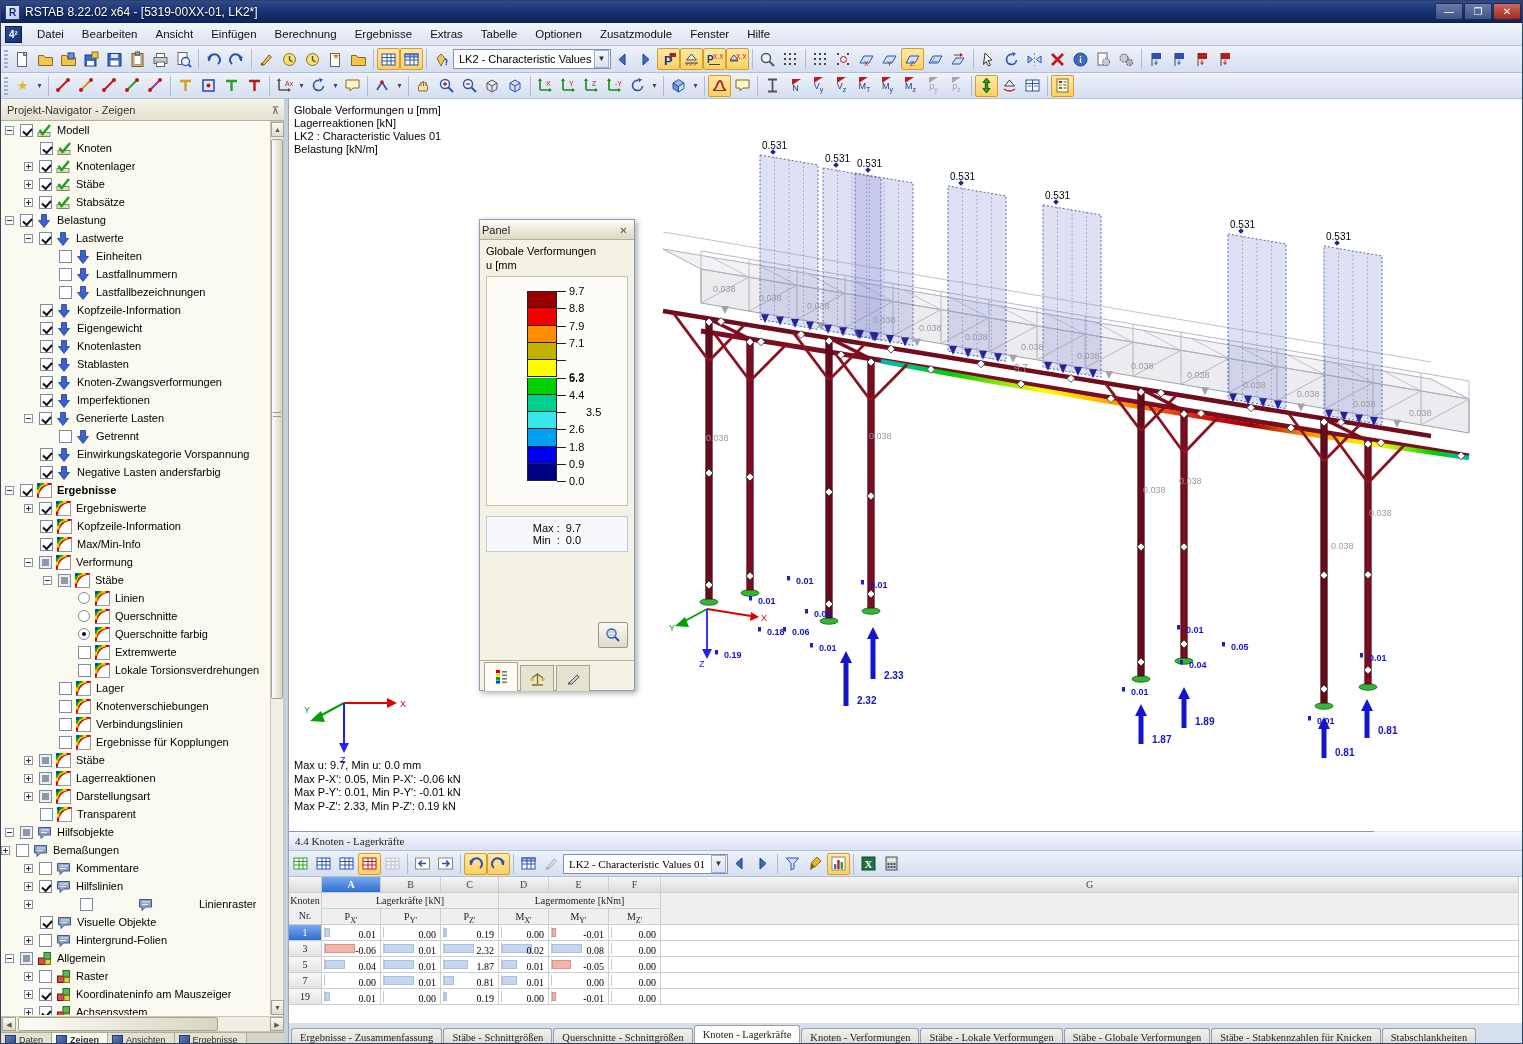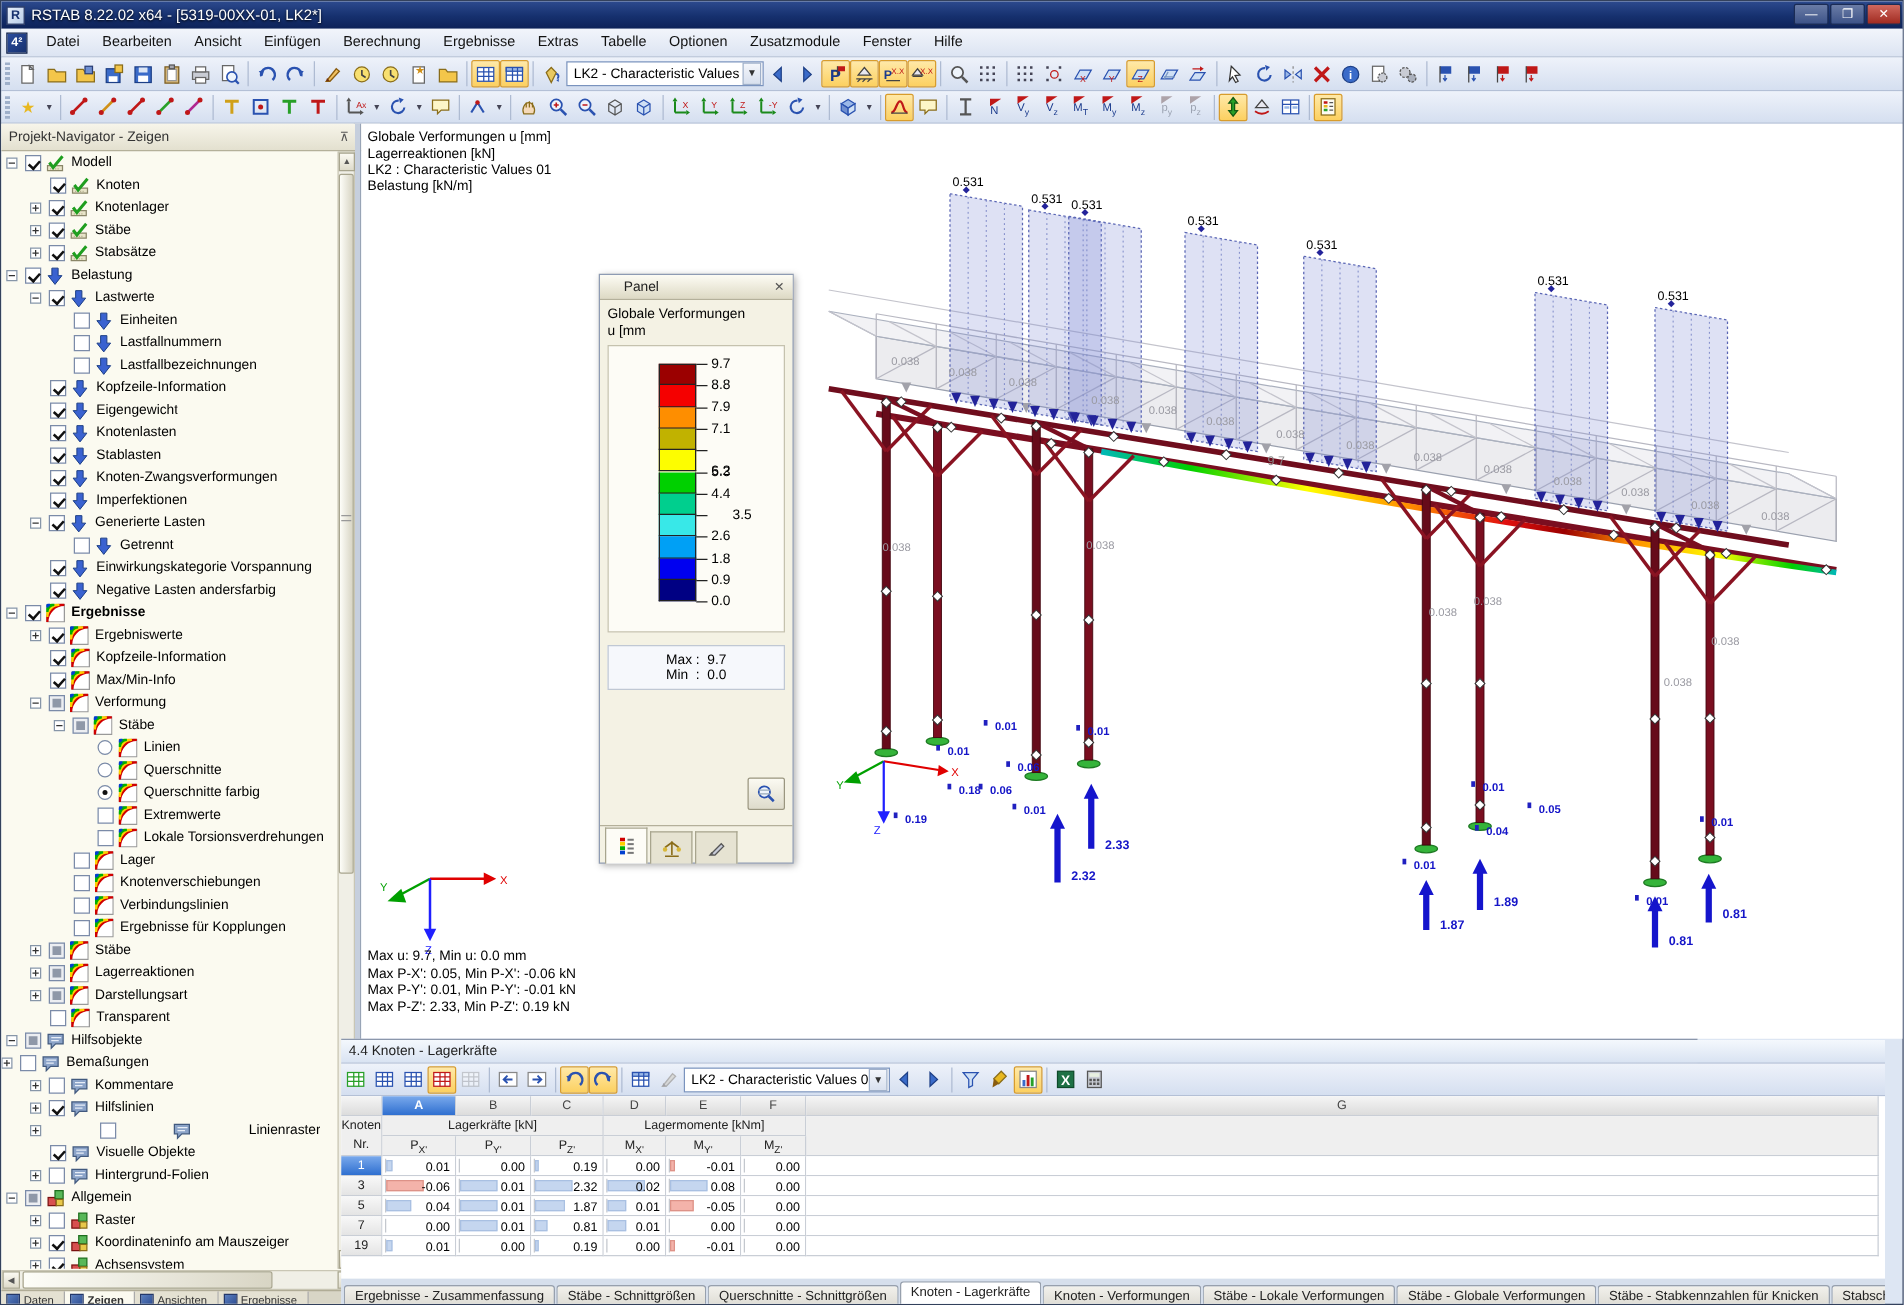--- a/index.html
+++ b/index.html
@@ -62,31 +62,31 @@
   .navtab{font-size:9px;padding:2px 8px 0 18px;border-right:1px solid #aaa;background:#e4e1d2;color:#333;position:relative;}
   .navtab.active{background:#fbfaf0;font-weight:bold;}
   .navtab:before{content:"";position:absolute;left:4px;top:2px;width:9px;height:9px;background:linear-gradient(135deg,#5a7fc0,#2c4a8e);border:1px solid #24386a;}
   
   #viewport{left:288px;top:98px;width:1235px;height:732px;background:#fff;overflow:hidden;}
   #vinfo{left:5px;top:5px;font-size:11px;line-height:13px;color:#000;}
   #vstats{left:5px;top:660px;font-size:11px;line-height:13.5px;color:#000;}
   
   #panel{left:190px;top:120px;width:156px;height:472px;background:#f4f2e4;border:1px solid #8e9bb3;box-shadow:2px 2px 6px rgba(0,0,0,.35);}
   #paneltitle{left:0;top:0;width:154px;height:20px;background:linear-gradient(180deg,#fdfcf4,#ddd9c4);border-bottom:1px solid #b4b09a;font-size:11px;color:#222;display:flex;align-items:center;}
-  #paneltitle span{flex:1;padding-left:19px;}
+  #paneltitle span{flex:1;padding-left:2px;}
   #panelsub{left:6px;top:24px;font-size:11px;line-height:14px;color:#000;}
   #scalebox{left:6px;top:56px;width:142px;height:230px;background:#fdfcf6;border:1px solid #c5c2ae;}
   #maxminbox{left:6px;top:296px;width:142px;height:36px;background:#f6f8fc;border:1px solid #c0c8d4;font-size:11px;color:#000;display:flex;flex-direction:column;justify-content:center;}
   #maxminbox div{text-align:center;}
   #magbtn{left:118px;top:402px;width:30px;height:26px;background:linear-gradient(180deg,#fbfaf2,#dedbcb);border:1px solid #9a9680;border-radius:2px;display:flex;align-items:center;justify-content:center;}
   #paneltabs{left:0;top:440px;width:154px;height:31px;border-top:1px solid #b4b09a;display:flex;align-items:flex-end;padding-left:4px;gap:2px;}
   .ptab{width:34px;height:26px;border:1px solid #a8a58e;border-bottom:none;background:#e6e3d2;display:flex;align-items:center;justify-content:center;}
   .ptab.active{background:#fdfcf6;height:29px;}
   
-  #tablepanel{left:272px;top:830px;width:1085px;height:214px;background:#e6ecf6;border-top:1px solid #8b97ab;}
+  #tablepanel{left:288px;top:830px;width:1085px;height:214px;background:#e6ecf6;border-top:1px solid #8b97ab;font-family:Liberation Serif, serif;}
   #tphdr{left:0;top:0;width:1235px;height:19px;background:linear-gradient(180deg,#f4f8fd,#d9e3f2);border-bottom:1px solid #b4c0d6;font-size:11px;color:#222;line-height:18px;padding-left:6px;}
   #tptoolbar{left:0;top:19px;width:1235px;height:26px;background:linear-gradient(180deg,#eef2fa,#d5dff0);border-bottom:1px solid #b4c0d6;display:flex;align-items:center;}
   #tbl{left:0;top:45px;width:1235px;height:146px;background:#fff;font-size:10px;}
   .tcell{position:absolute;border-right:1px solid #c9ced6;border-bottom:1px solid #c9ced6;overflow:hidden;}
   .thead{background:#efefef;color:#222;text-align:center;}
   .tletter{background:linear-gradient(180deg,#f5f5f5,#dcdcdc);color:#444;text-align:center;}
   .tletter.sel{background:linear-gradient(180deg,#79a9ec,#2f6fd0);color:#fff;font-weight:bold;}
   .rowhdr{background:linear-gradient(180deg,#f8f8f8,#e4e4e4);text-align:center;color:#222;}
   .rowhdr.sel{background:linear-gradient(180deg,#79a9ec,#2f6fd0);color:#fff;}
   .dcell{background:#fff;}

